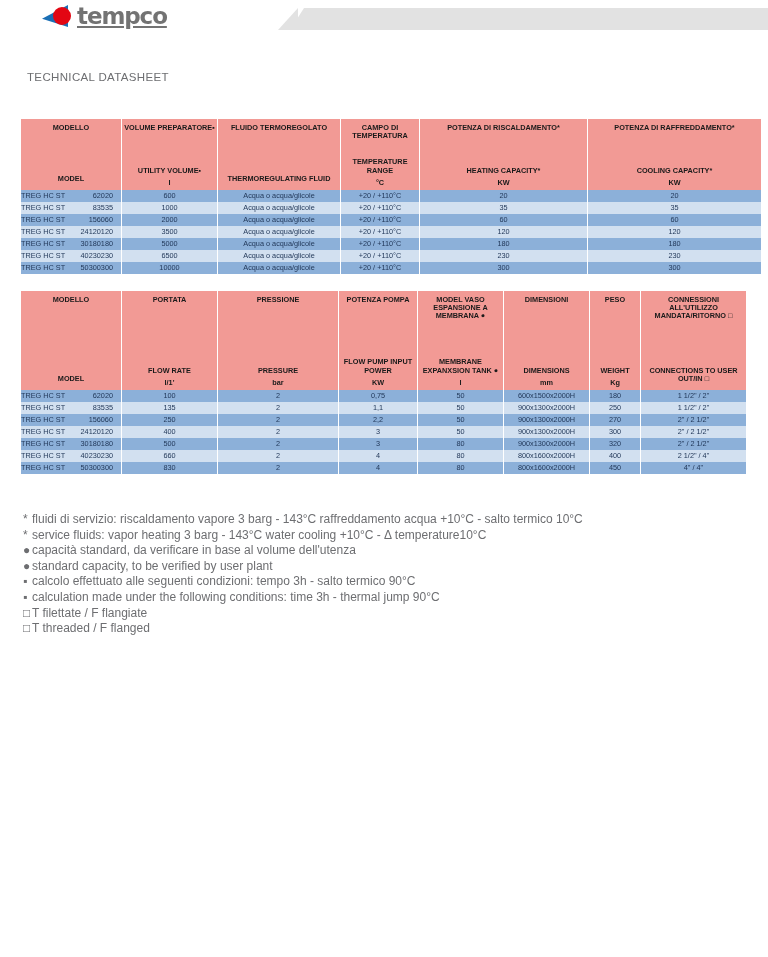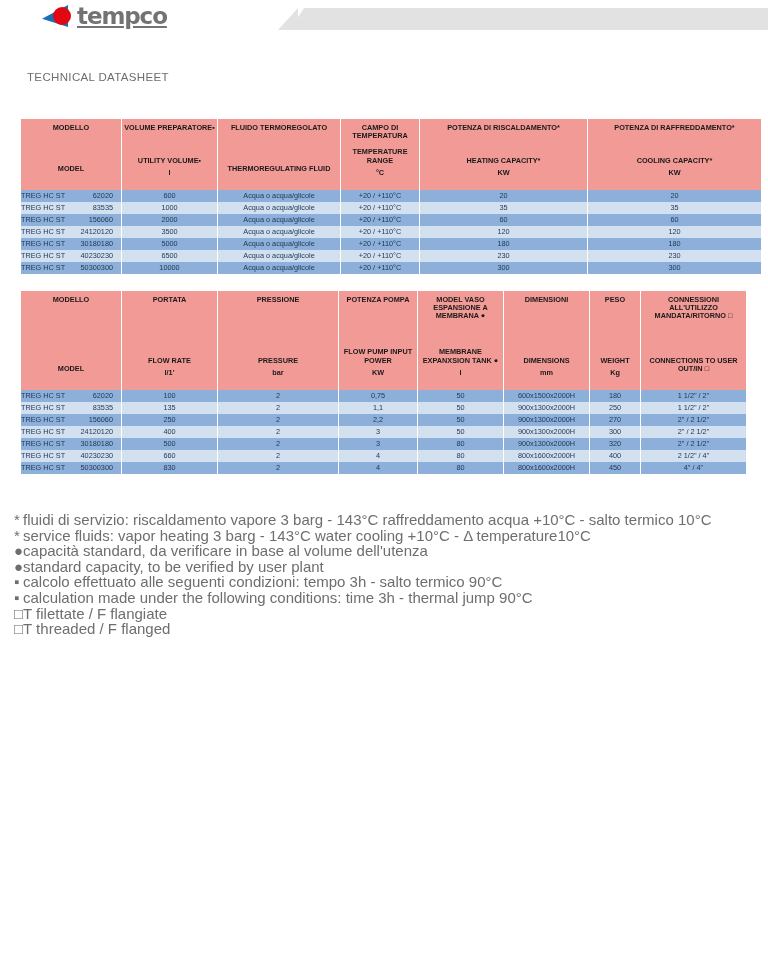--- a/index.html
+++ b/index.html
@@ -108,21 +108,21 @@
     text-align: center;
     vertical-align: top;
     padding: 0;
     border: 0;
   }
   .th-inner {
     display: flex;
     flex-direction: column;
     justify-content: space-between;
     height: 100%;
-    padding: 5px 2px 13px;
+    padding: 5px 2px 3px;
   }
   .th-it, .th-en, .th-un { line-height: 1.12; }
   .th-en { margin-top: auto; }
   .th-un { margin-top: 4px; }
 
   .spec-table td {
     text-align: center;
     padding: 1px 2px;
     height: 11.6px;
     line-height: 10px;
@@ -141,23 +141,23 @@
   .model-prefix { }
   .model-code {
     position: absolute;
     right: 8px;
   }
 
   
   .footnotes {
     position: absolute;
     top: 512px;
-    left: 14px;
+    left: 23px;
     width: 700px;
-    font-size: 15px;
+    font-size: 12px;
     color: #6d6e71;
   }
   .footnotes div {
     line-height: 15.6px;
     white-space: nowrap;
   }
   .fn-sym {
     display: inline-block;
     min-width: 9px;
   }

